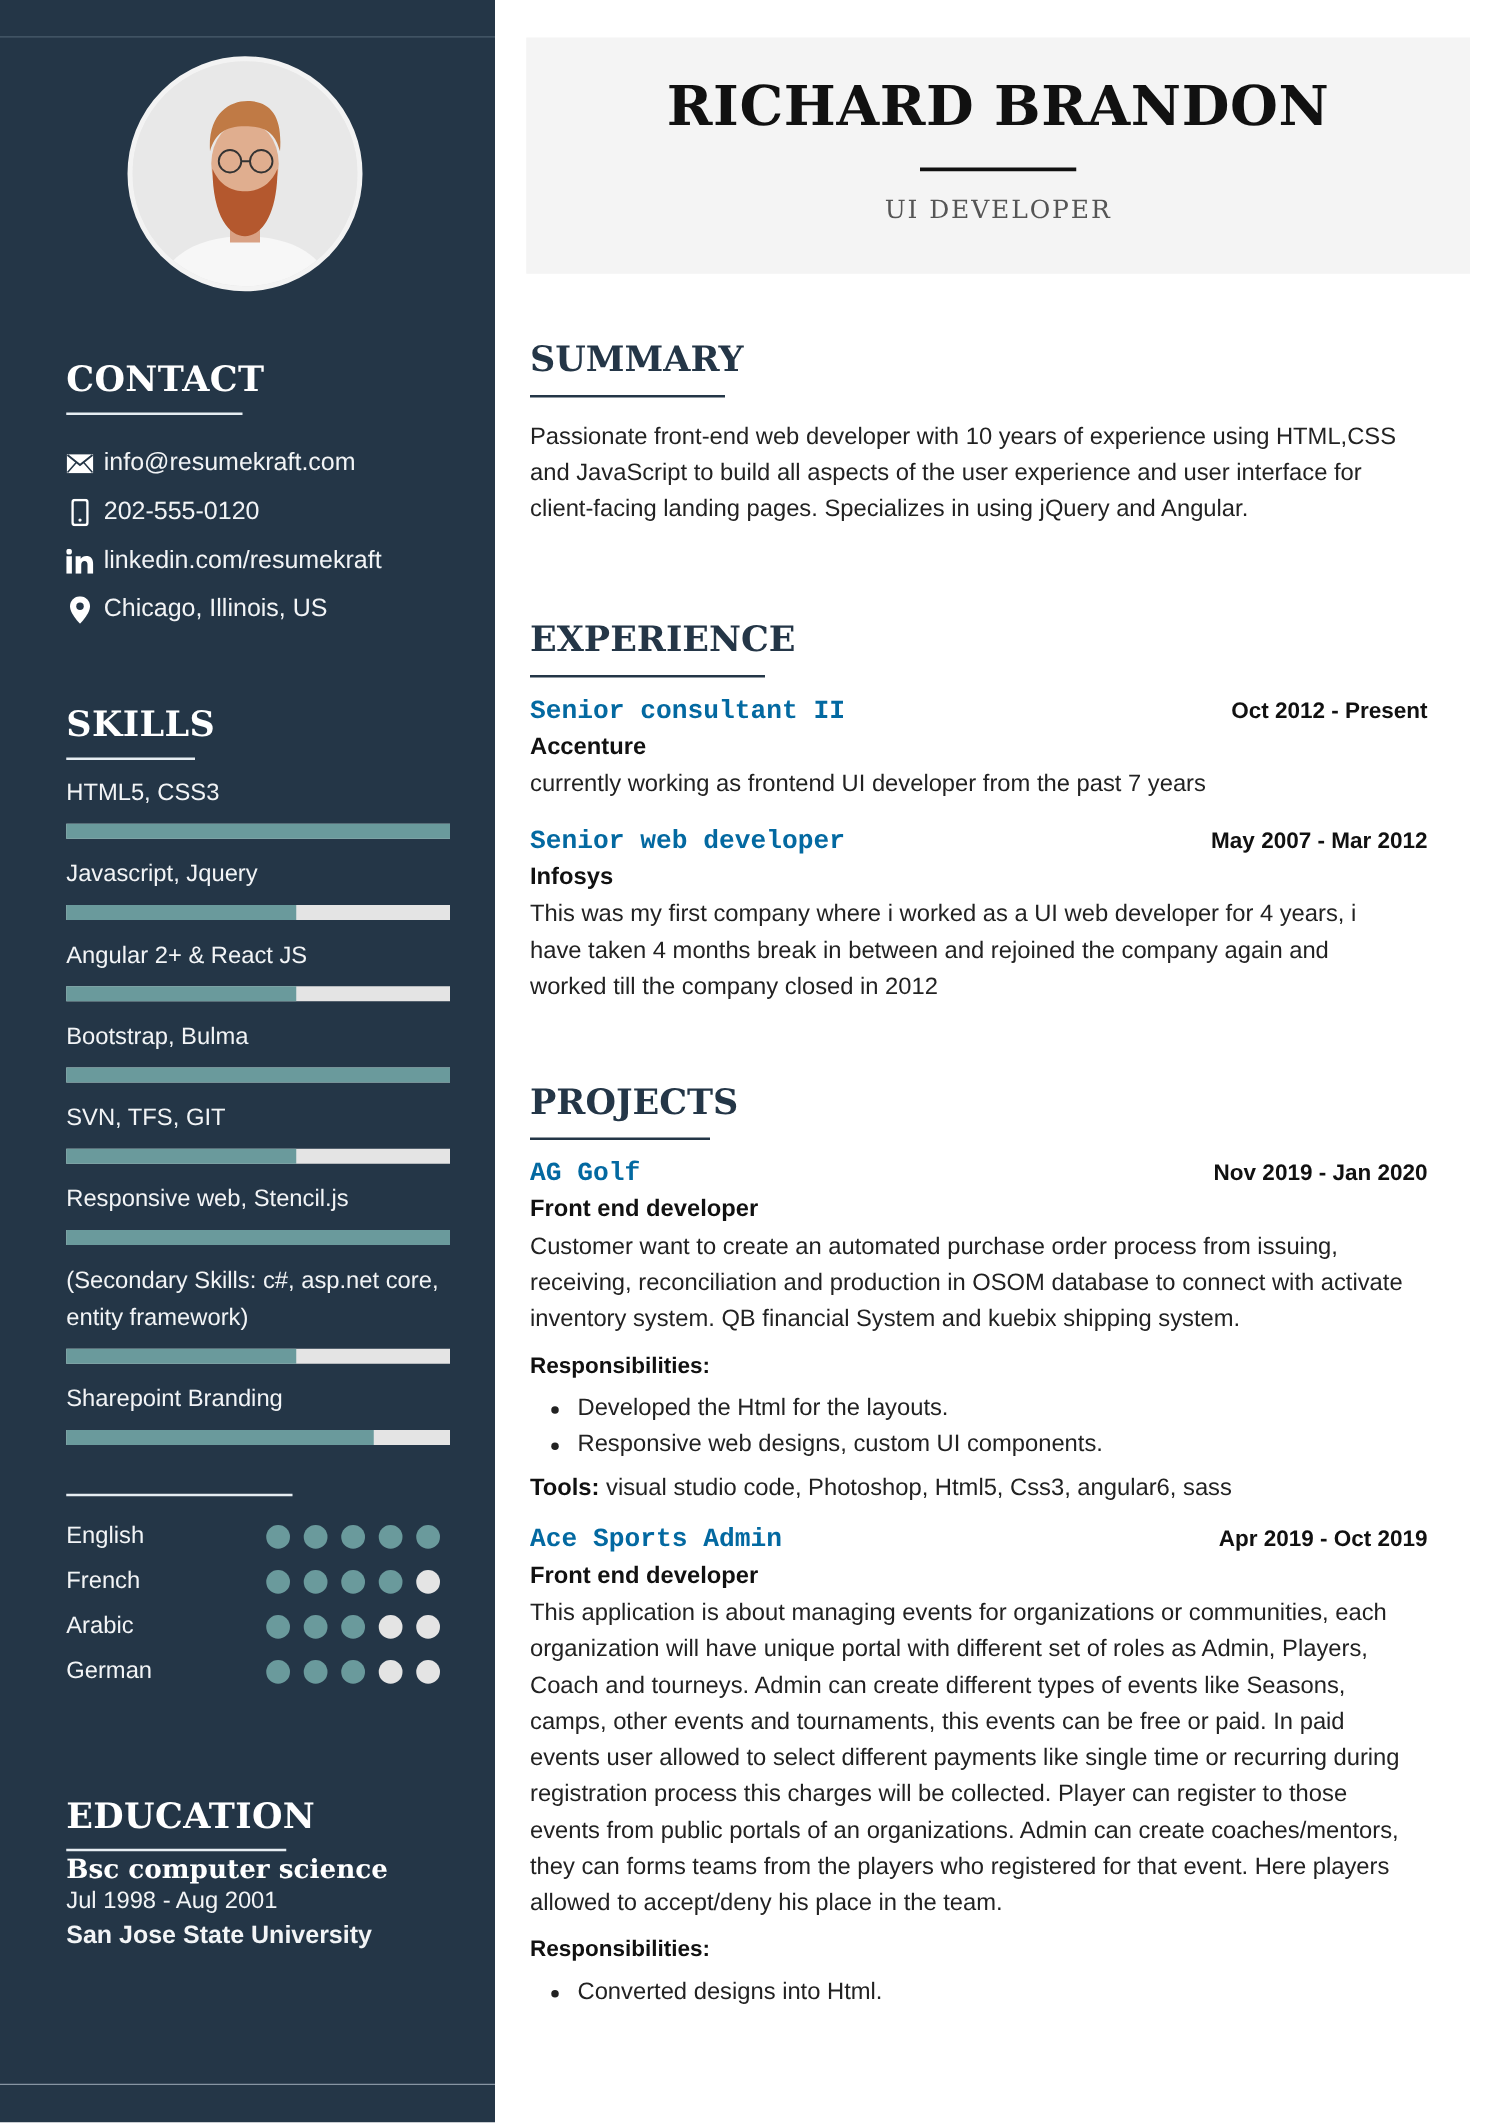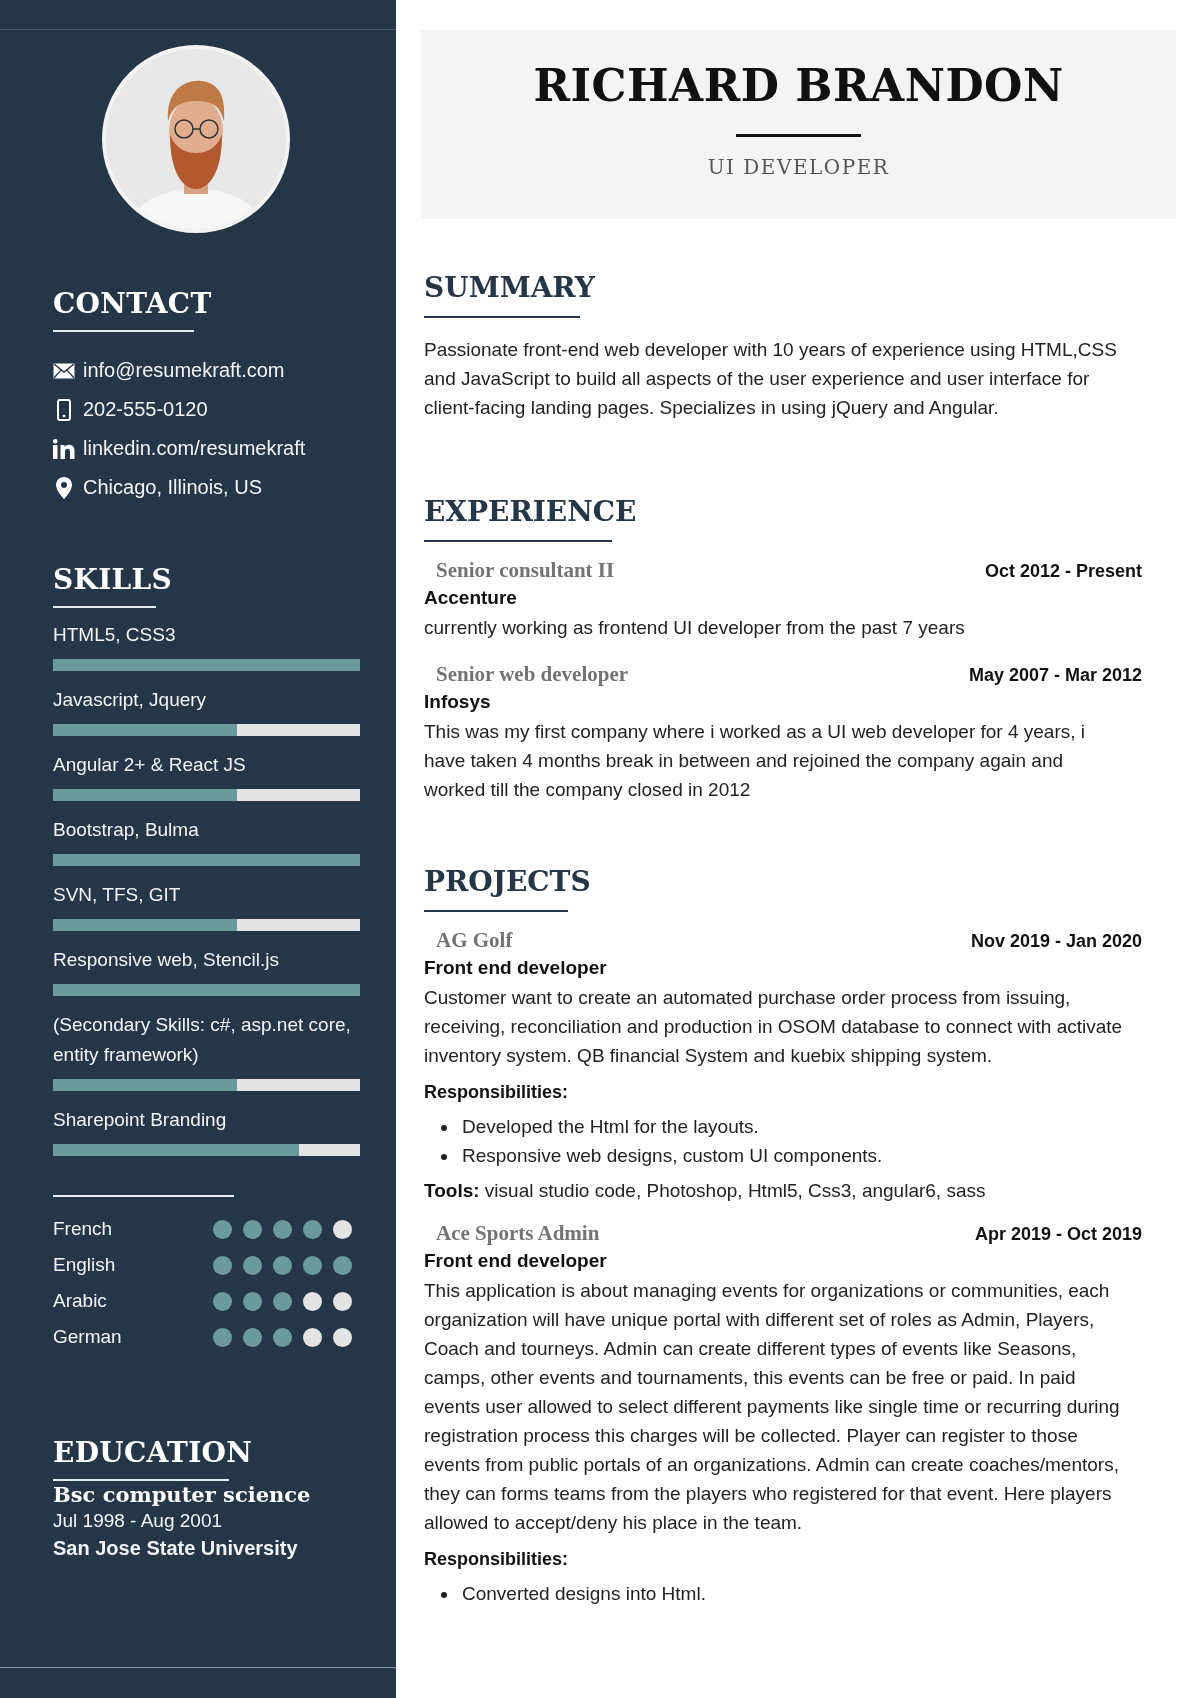--- a/index.html
+++ b/index.html
@@ -56,21 +56,21 @@
 
   .main-section { position: absolute; left: 424px; width: 718px; }
   .main-heading {
     font-family: "DejaVu Serif", serif; font-weight: bold; font-size: 28px; color: #243647; line-height: 34px;
   }
   .main-rule { height: 2px; background: #243647; margin-top: 11px; }
 
   .body-text { font-size: 19px; line-height: 29px; color: #222222; }
 
   .entry-head { display: flex; justify-content: space-between; align-items: baseline; }
-  .entry-title { font-family: Liberation Serif, serif; font-weight: bold; font-size: 21px; color: #737373; line-height: 28px; margin-left: 12px; }
+  .entry-title { font-family: Liberation Mono, monospace; font-weight: bold; font-size: 21px; color: #0369a1; line-height: 28px; }
   .entry-date { font-size: 18px; font-weight: bold; color: #111111; }
   .entry-sub { font-size: 19px; font-weight: bold; color: #111111; line-height: 27px; }
   .resp-label { font-size: 18px; font-weight: bold; color: #111111; line-height: 28px; margin-top: 8px; }
   ul.bullets { list-style: none; margin-top: 6px; }
   ul.bullets li { position: relative; padding-left: 38px; font-size: 19px; line-height: 29px; color: #222222; }
   ul.bullets li::before { content: ""; position: absolute; left: 17px; top: 13px; width: 6px; height: 6px; border-radius: 50%; background: #222222; }
   .tools { font-size: 19px; line-height: 29px; color: #222222; margin-top: 6px; }
   .tools b { font-weight: bold; color: #111111; }
 </style>
 </head>
@@ -196,37 +196,37 @@
             <div class="skill-fill" style="width: 80%; background: rgb(106, 154, 156);"></div>
           </div>
       </div>
     </div>
   </section>
 
   <section class="side-section" style="top:1186px; width:307px;">
     <div class="side-rule" style="width:181px;"></div>
     <div style="margin-top:14px;">
       <div class="lang-row">
+        <span class="lang-name">English</span>
+        <span class="dots">
+            <span class="dot" style="background: rgb(106, 154, 156);"></span>
+            <span class="dot" style="background: rgb(106, 154, 156);"></span>
+            <span class="dot" style="background: rgb(106, 154, 156);"></span>
+            <span class="dot" style="background: rgb(106, 154, 156);"></span>
+            <span class="dot" style="background: rgb(106, 154, 156);"></span>
+          </span>
+      </div>
+      <div class="lang-row">
         <span class="lang-name">French</span>
         <span class="dots">
             <span class="dot" style="background: rgb(106, 154, 156);"></span>
             <span class="dot" style="background: rgb(106, 154, 156);"></span>
             <span class="dot" style="background: rgb(106, 154, 156);"></span>
             <span class="dot" style="background: rgb(106, 154, 156);"></span>
             <span class="dot" style="background: rgb(228, 228, 228);"></span>
-          </span>
-      </div>
-      <div class="lang-row">
-        <span class="lang-name">English</span>
-        <span class="dots">
-            <span class="dot" style="background: rgb(106, 154, 156);"></span>
-            <span class="dot" style="background: rgb(106, 154, 156);"></span>
-            <span class="dot" style="background: rgb(106, 154, 156);"></span>
-            <span class="dot" style="background: rgb(106, 154, 156);"></span>
-            <span class="dot" style="background: rgb(106, 154, 156);"></span>
           </span>
       </div>
       <div class="lang-row">
         <span class="lang-name">Arabic</span>
         <span class="dots">
             <span class="dot" style="background: rgb(106, 154, 156);"></span>
             <span class="dot" style="background: rgb(106, 154, 156);"></span>
             <span class="dot" style="background: rgb(106, 154, 156);"></span>
             <span class="dot" style="background: rgb(228, 228, 228);"></span>
             <span class="dot" style="background: rgb(228, 228, 228);"></span>

